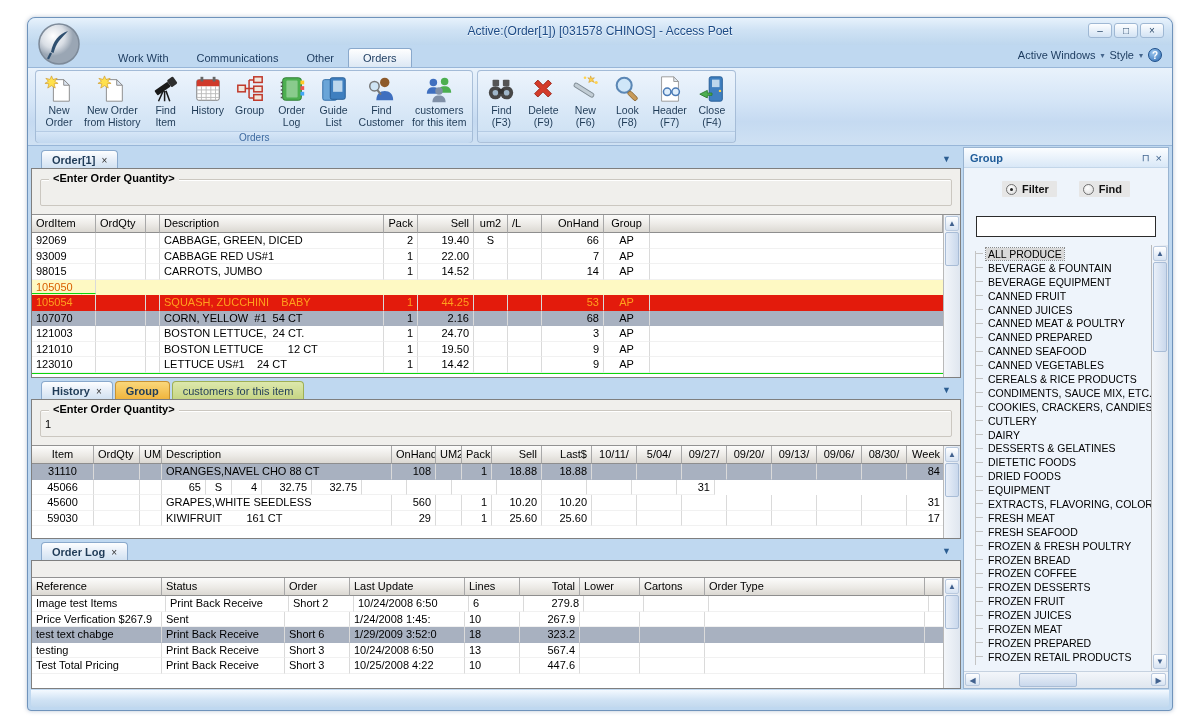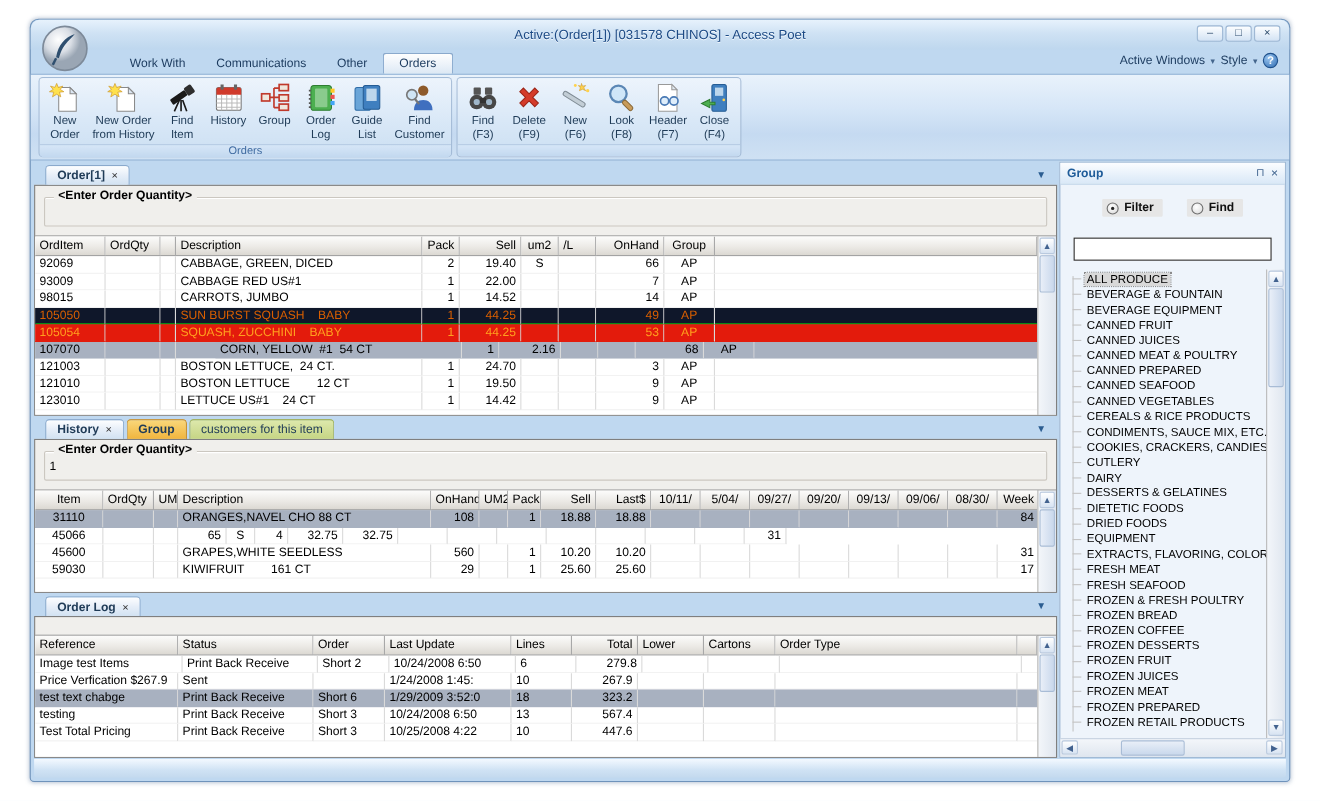--- a/index.html
+++ b/index.html
@@ -59,21 +59,21 @@
   .grid { flex:1; display:flex; flex-direction:column; background:#fff; overflow:hidden; min-width:0; }
   .grow { display:flex; height:15.5px; flex-shrink:0; background:#fff; }
   .gcell { padding:1px 4px 0; font-size:11px; border-right:1px solid #dadada; border-bottom:1px solid #f1f1f1;
     overflow:hidden; white-space:pre; flex-shrink:0; }
   .a-r { text-align:right; } .a-c { text-align:center; }
   .grow.ghead { height:18px; background:none; }
   .ghead .gcell { background:linear-gradient(#fcfcfb,#eceae6 55%,#dbd8d2); border-right:1px solid #a8a8a8;
     border-bottom:1px solid #8e8e8e; padding-top:2px; }
   .gfill { flex:1; border-right:none; }
   .grow.selected, .grow.selected .gcell { background:#a8b1c0; border-bottom-color:#a8b1c0; }
-  .grow.green, .grow.green .gcell { background:#0f172a; color:#d95f00; border-bottom-color:#0bd50b; }
+  .grow.green, .grow.green .gcell { background:#fef9c3; color:#d95f00; border-bottom-color:#0bd50b;flex-direction:column; }
   .grow.red, .grow.red .gcell { background:#e31b0c; color:#ffa01e; border-bottom-color:#e31b0c; }
   .vscroll { width:17px; border-left:1px solid #b9b9b9; background:linear-gradient(90deg,#f3f6fa,#dfe6ef);
     display:flex; flex-direction:column; padding:1px; flex-shrink:0; }
   .sbtn { height:15px; line-height:13px; text-align:center; font-size:8px; color:#42628f;
     background:linear-gradient(#ffffff,#d7e3f2); border:1px solid #b9c9de; border-radius:2px; margin-bottom:1px; flex-shrink:0; }
   .sthumb { height:34px; background:linear-gradient(90deg,#e9eff8,#c9d8ec); border:1px solid #a8bcd6; border-radius:2px; flex-shrink:0; }
   .sspace { flex:1; }
   
   .gpanel { width:206px; background:#eef4fb; border:1px solid #99b4d1; display:flex; flex-direction:column; flex-shrink:0; }
   .gphead { height:20px; background:linear-gradient(#fbfdff,#d9e8f7); border-bottom:1px solid #c3d6e9;
@@ -237,20 +237,34 @@
               <svg viewBox="0 0 32 32">
                 <circle cx="20" cy="9" r="5" fill="#8d5a2b"></circle>
                 <path d="M11 28c0-7 4-10 9-10s9 3 9 10z" fill="#3f6fbf"></path>
                 <circle cx="9" cy="13" r="5" fill="#cfe4f4" stroke="#777" stroke-width="1.6"></circle>
                 <path d="M12 17l4 5" stroke="#777" stroke-width="2.2"></path>
               </svg>
             </span>
             <span class="rlabel">Find
 Customer</span>
           </div>
+          <div class="rbtn">
+            <span class="ricon">
+              <svg viewBox="0 0 32 32">
+                <circle cx="10" cy="9" r="4" fill="#3f6fbf"></circle>
+                <path d="M3 21c0-5 3-7 7-7s7 2 7 7z" fill="#3f6fbf"></path>
+                <circle cx="22" cy="8" r="4" fill="#4caf50"></circle>
+                <path d="M15 20c0-5 3-7 7-7s7 2 7 7z" fill="#4caf50"></path>
+                <circle cx="16" cy="18" r="4" fill="#7f8fa6"></circle>
+                <path d="M9 30c0-5 3-7 7-7s7 2 7 7z" fill="#7f8fa6"></path>
+              </svg>
+            </span>
+            <span class="rlabel">customers
+for this item</span>
+          </div>
         </div>
       <div class="rgroup-label">Orders</div>
     </div>
     <div class="rgroup">
       <div class="rgroup-btns" id="rg2">
           <div class="rbtn">
             <span class="ricon">
               <svg viewBox="0 0 32 32">
                 <rect x="7" y="6" width="7" height="7" rx="1" fill="#555"></rect>
                 <rect x="18" y="6" width="7" height="7" rx="1" fill="#555"></rect>
@@ -418,21 +432,21 @@
                   <div class="gcell a-c" style="width: 34px;"></div>
                   <div class="gcell a-l" style="width: 34px;"></div>
                   <div class="gcell a-r" style="width: 62px;">53</div>
                   <div class="gcell a-c" style="width: 46px;">AP</div>
                   <div class="gcell gfill"></div>
                 </div>
                 <div class="grow selected">
                   <div class="gcell a-l" style="width: 64px;">107070</div>
                   <div class="gcell a-l" style="width: 50px;"></div>
                   <div class="gcell a-l" style="width: 14px;"></div>
-                  <div class="gcell a-l" style="width: 224px; margin-left: 36px;">CORN, YELLOW  #1  54 CT</div>
+                  <div class="gcell a-l" style="width: 224px;">CORN, YELLOW  #1  54 CT</div>
                   <div class="gcell a-r" style="width: 34px;">1</div>
                   <div class="gcell a-r" style="width: 56px;">2.16</div>
                   <div class="gcell a-c" style="width: 34px;"></div>
                   <div class="gcell a-l" style="width: 34px;"></div>
                   <div class="gcell a-r" style="width: 62px;">68</div>
                   <div class="gcell a-c" style="width: 46px;">AP</div>
                   <div class="gcell gfill"></div>
                 </div>
                 <div class="grow ">
                   <div class="gcell a-l" style="width: 64px;">121003</div>

